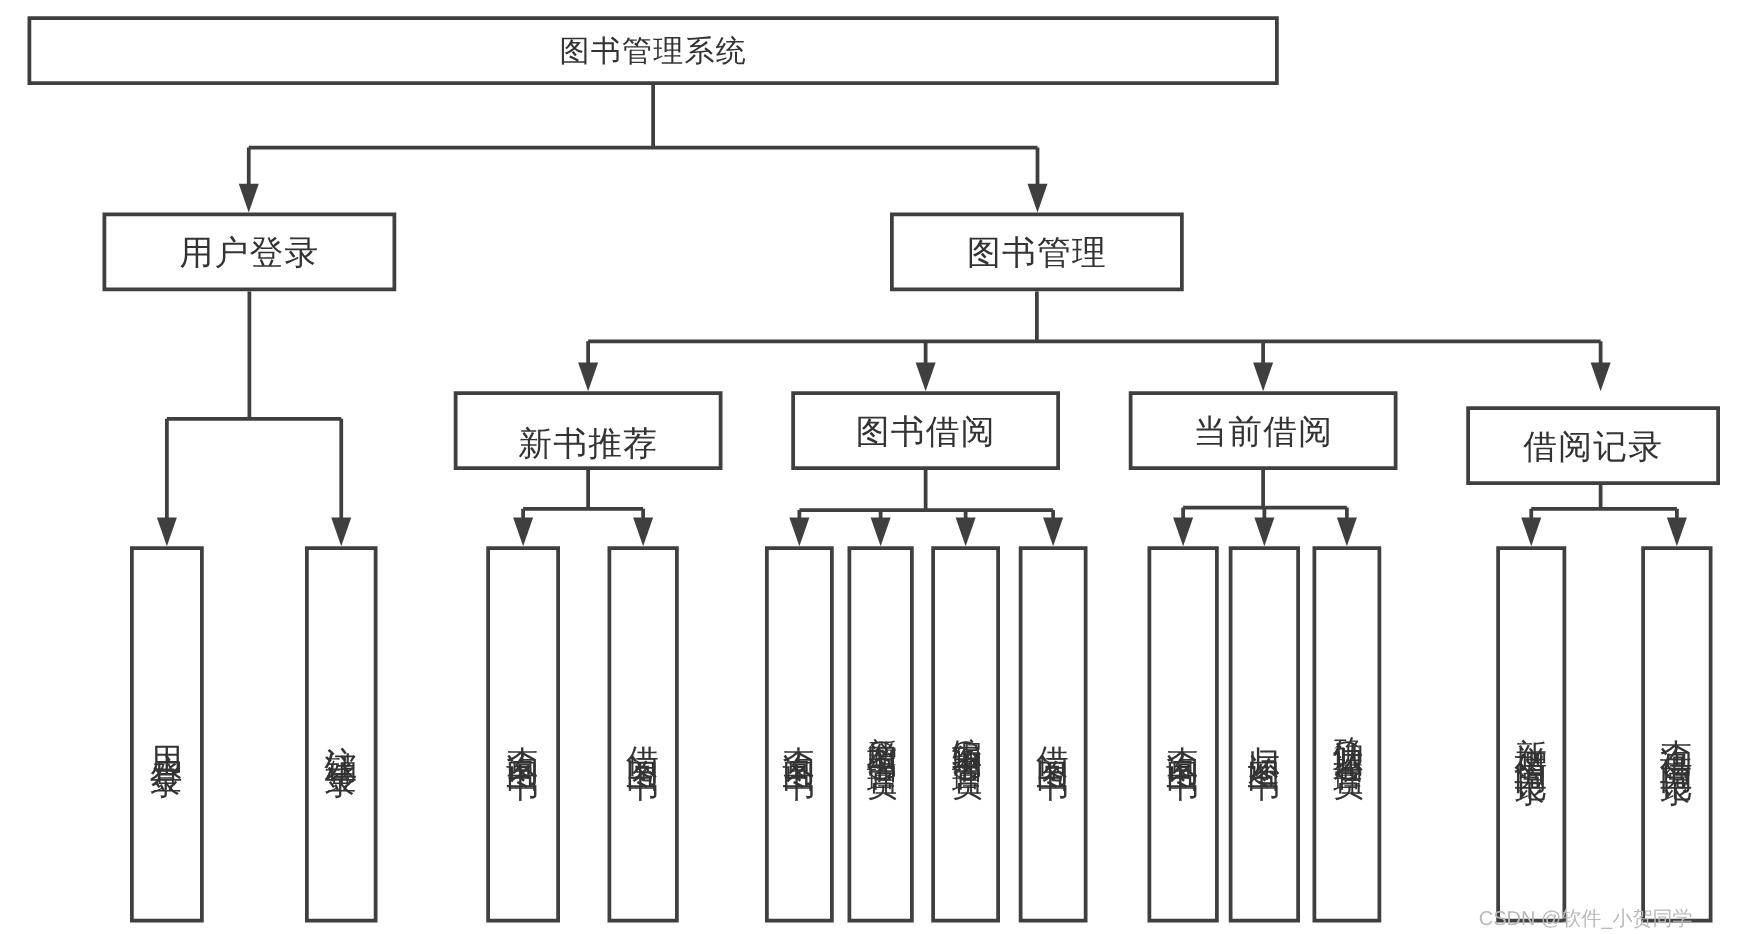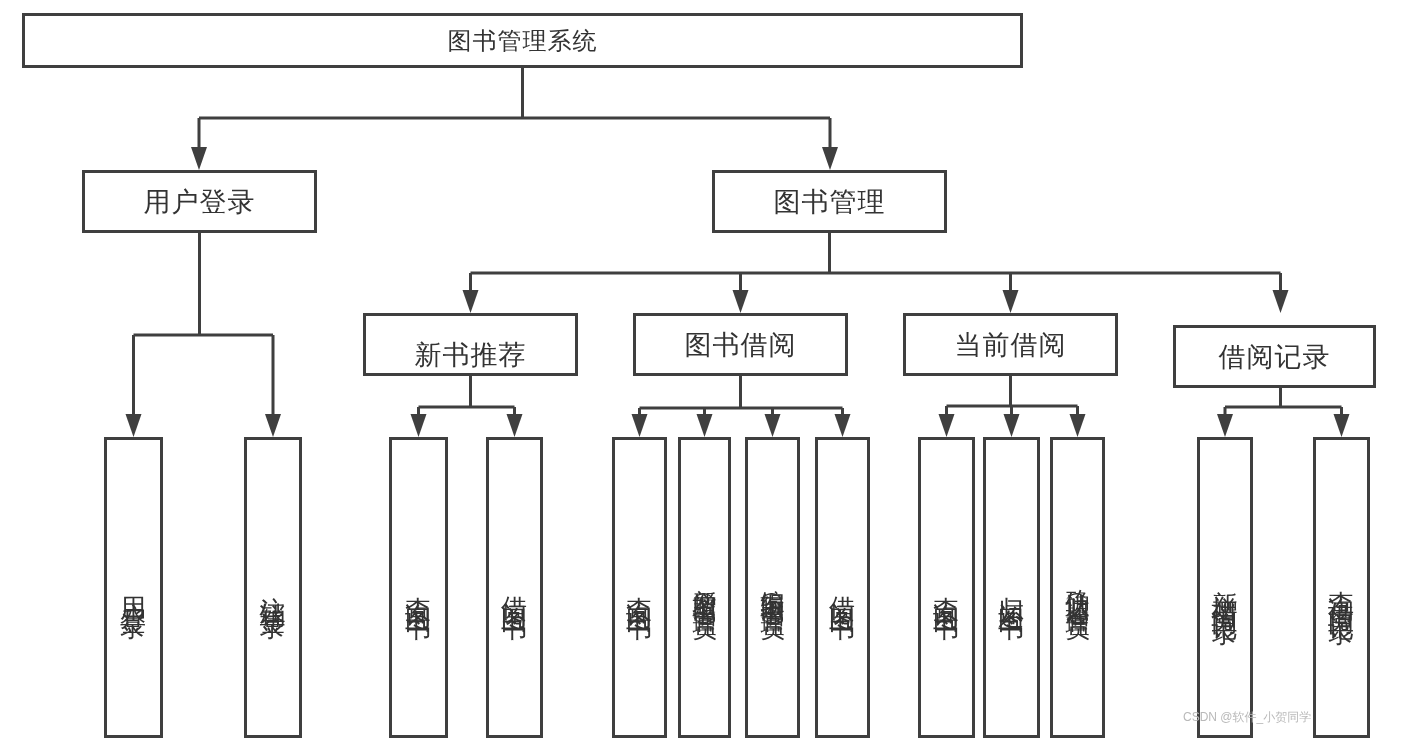--- a/index.html
+++ b/index.html
@@ -43,22 +43,22 @@
     writing-mode: vertical-rl;
     text-orientation: mixed;
     font-size: 26px;
     letter-spacing: 6px;
     line-height: 1;
   }
   .v-box span { display: block; }
   .watermark {
     position: absolute;
     left: 1183px;
-    top: 709px;
-    font-size: 12px;
+    top: 725px;
+    font-size: 16px;
     color: var(--watermark);
     white-space: nowrap;
     text-align: right;
   }
 </style>
 </head>
 <body>
 
 <div class="canvas">
 

